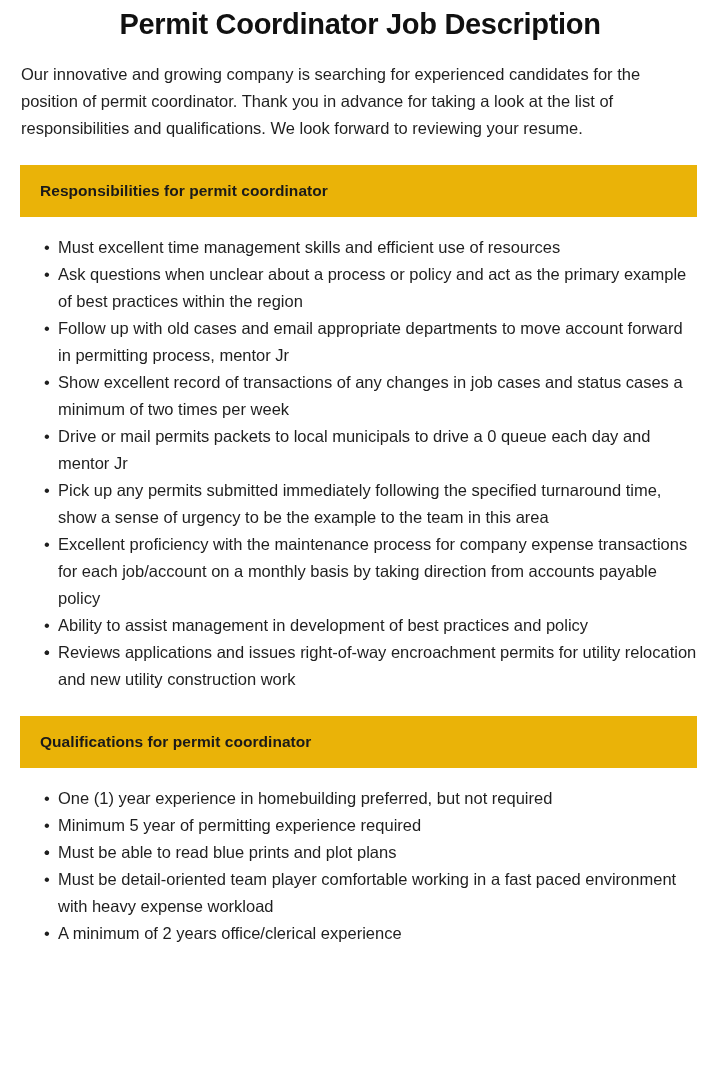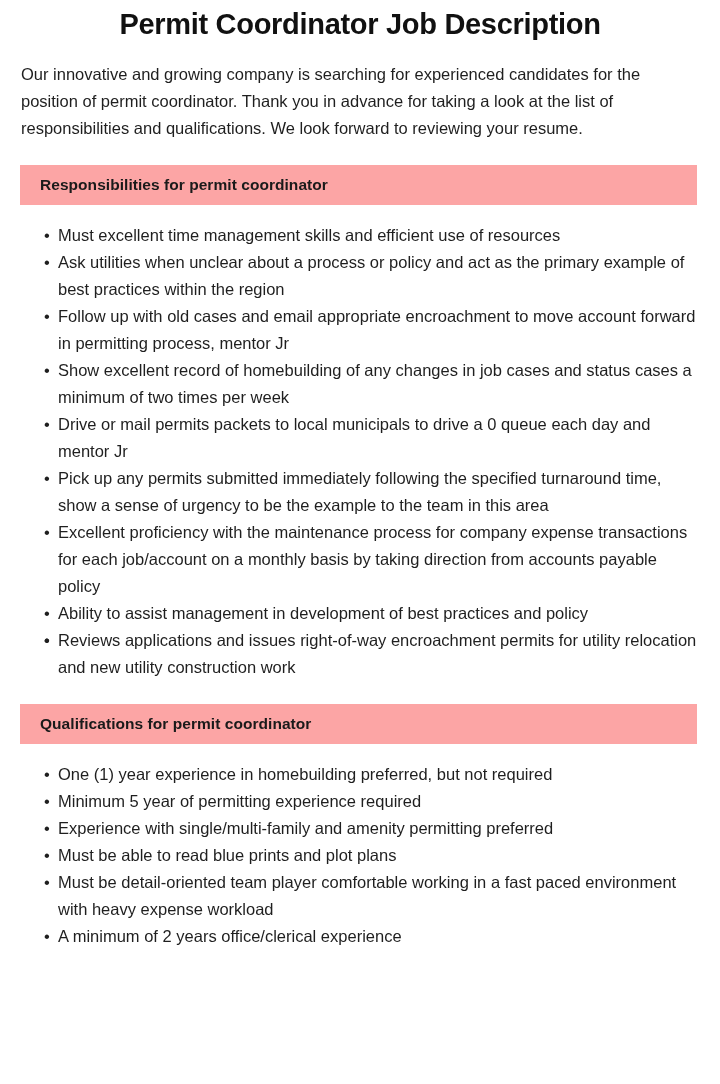--- a/index.html
+++ b/index.html
@@ -38,22 +38,22 @@
     font-size: 16.5px;
     line-height: 27px;
     color: #1f1f1f;
   }
   .section {
     margin: 0;
     padding: 0;
   }
   .section-header {
     margin: 23px 23px 0 20px;
-    background: #fca5a5;
-    height: 40px;
+    background: #eab308;
+    height: 52px;
     display: flex;
     align-items: center;
     padding: 0 0 0 20px;
     box-sizing: border-box;
   }
   .section-header-text {
     font-size: 15.5px;
     font-weight: bold;
     color: #1a1a1a;
     letter-spacing: 0.05px;
@@ -93,40 +93,40 @@
   <h1 class="doc-title">Permit Coordinator Job Description</h1>
 
   <p class="intro">Our innovative and growing company is searching for experienced candidates for the position of permit coordinator. Thank you in advance for taking a look at the list of responsibilities and qualifications. We look forward to reviewing your resume.</p>
 
   <div class="section">
     <div class="section-header">
       <span class="section-header-text">Responsibilities for permit coordinator</span>
     </div>
     <ul class="bullets" id="list-0">
         <li><span class="bullet-dot">•</span><span>Must excellent time management skills and efficient use of resources</span></li>
-        <li><span class="bullet-dot">•</span><span>Ask utilities when unclear about a process or policy and act as the primary example of best practices within the region</span></li>
-        <li><span class="bullet-dot">•</span><span>Follow up with old cases and email appropriate encroachment to move account forward in permitting process, mentor Jr</span></li>
-        <li><span class="bullet-dot">•</span><span>Show excellent record of homebuilding of any changes in job cases and status cases a minimum of two times per week</span></li>
+        <li><span class="bullet-dot">•</span><span>Ask questions when unclear about a process or policy and act as the primary example of best practices within the region</span></li>
+        <li><span class="bullet-dot">•</span><span>Follow up with old cases and email appropriate departments to move account forward in permitting process, mentor Jr</span></li>
+        <li><span class="bullet-dot">•</span><span>Show excellent record of transactions of any changes in job cases and status cases a minimum of two times per week</span></li>
         <li><span class="bullet-dot">•</span><span>Drive or mail permits packets to local municipals to drive a 0 queue each day and mentor Jr</span></li>
         <li><span class="bullet-dot">•</span><span>Pick up any permits submitted immediately following the specified turnaround time, show a sense of urgency to be the example to the team in this area</span></li>
         <li><span class="bullet-dot">•</span><span>Excellent proficiency with the maintenance process for company expense transactions for each job/account on a monthly basis by taking direction from accounts payable policy</span></li>
         <li><span class="bullet-dot">•</span><span>Ability to assist management in development of best practices and policy</span></li>
         <li><span class="bullet-dot">•</span></li>
         <li><span class="bullet-dot">•</span><span>Reviews applications and issues right-of-way encroachment permits for utility relocation and new utility construction work</span></li>
       </ul>
   </div>
 
   <div class="section">
     <div class="section-header">
       <span class="section-header-text">Qualifications for permit coordinator</span>
     </div>
     <ul class="bullets" id="list-1">
         <li><span class="bullet-dot">•</span><span>One (1) year experience in homebuilding preferred, but not required</span></li>
         <li><span class="bullet-dot">•</span><span>Minimum 5 year of permitting experience required</span></li>
-        <li><span class="bullet-dot">•</span><span>Experience with single/multi-family and amenity permitting preferred</span></li>
+        <li><span class="bullet-dot">•</span></li>
         <li><span class="bullet-dot">•</span><span>Must be able to read blue prints and plot plans</span></li>
         <li><span class="bullet-dot">•</span><span>Must be detail-oriented team player comfortable working in a fast paced environment with heavy expense workload</span></li>
         <li><span class="bullet-dot">•</span><span>A minimum of 2 years office/clerical experience</span></li>
       </ul>
   </div>
 
   <div class="spacer-bottom"></div>
 
 </div>
 

